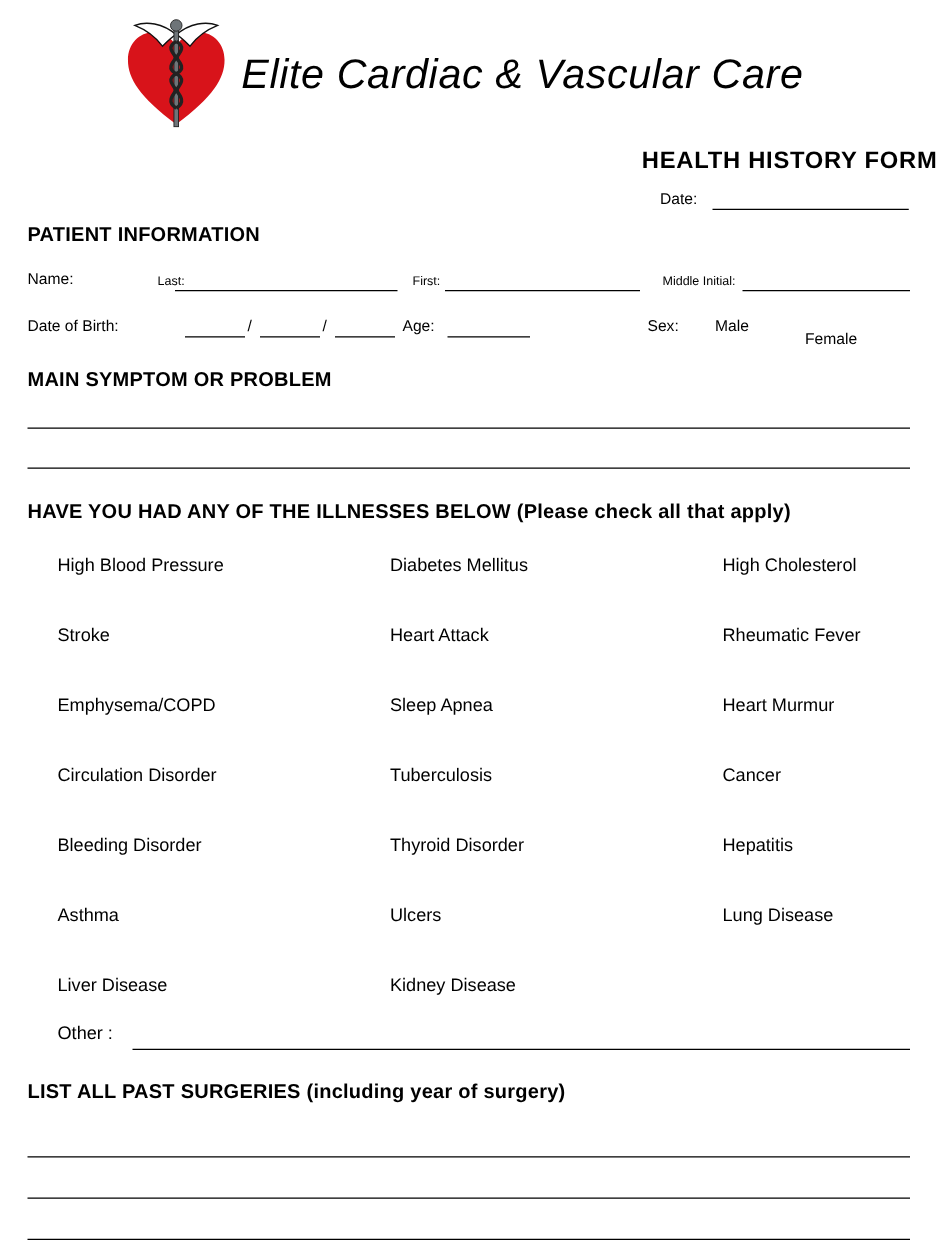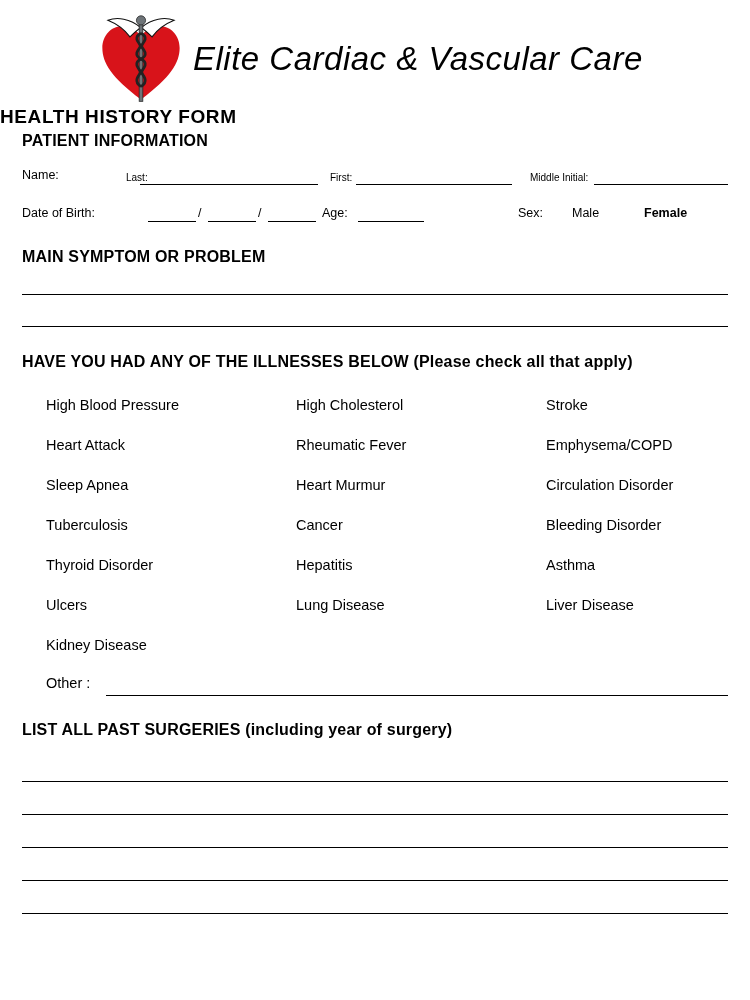--- a/index.html
+++ b/index.html
@@ -42,25 +42,25 @@
     font-family: Liberation Sans, sans-serif;
     font-style: italic;
     font-size: 33px;
     letter-spacing: 0.5px;
     margin-left: 6px;
     white-space: nowrap;
   }
 
   
   .form-title {
-    text-align: left;
+    text-align: right;
     font-size: 19px;
     font-weight: bold;
     letter-spacing: 0.6px;
-    margin-top: 10px;
+    margin-top: 22px;
   }
   .section-title {
     font-size: 16px;
     font-weight: bold;
     margin-left: 22px;
     letter-spacing: 0.2px;
   }
 
   
   .date-row {
@@ -107,20 +107,21 @@
     margin: 0 22px;
     border-bottom: 1px solid #000;
   }
 
   
   .illness-grid {
     margin: 14px 22px 0 22px;
     display: grid;
     grid-template-columns: 250px 250px 1fr;
     row-gap: 0;
+    gap: 16px;
   }
   .illness-item {
     font-size: 14.5px;
     height: 40px;
     line-height: 40px;
     padding-left: 24px;
     white-space: nowrap;
   }
   .other-row {
     position: relative;
@@ -169,20 +170,24 @@
 
         <path d="M50 22 C34 30 66 42 50 50 C34 58 66 70 50 80" fill="none" stroke="#222" stroke-width="3"></path>
         <path d="M50 22 C66 30 34 42 50 50 C66 58 34 70 50 80" fill="none" stroke="#222" stroke-width="3"></path>
       </svg>
     </div>
     <div class="logo-text">Elite Cardiac &amp; Vascular Care</div>
   </div>
 
   <div class="form-title">HEALTH HISTORY FORM</div>
 
+  <div class="date-row">
+    <span class="date-label">Date:</span>
+    <span class="date-rule"></span>
+  </div>
 
   <div class="section-title" style="margin-top:4px;">PATIENT INFORMATION</div>
 
   <div class="pat-row" style="margin-top:16px;">
     <span class="lbl" style="left:22px; top:2px;">Name:</span>
     <span class="lbl-sm" style="left:126px; top:6px;">Last:</span>
     <span class="rule" style="left:140px; top:18px; width:178px;"></span>
     <span class="lbl-sm" style="left:330px; top:6px;">First:</span>
     <span class="rule" style="left:356px; top:18px; width:156px;"></span>
     <span class="lbl-sm" style="left:530px; top:6px;">Middle Initial:</span>
@@ -195,34 +200,35 @@
     <span class="lbl" style="left:198px; top:2px;">/</span>
     <span class="rule" style="left:208px; top:17px; width:48px;"></span>
     <span class="lbl" style="left:258px; top:2px;">/</span>
     <span class="rule" style="left:268px; top:17px; width:48px;"></span>
 
     <span class="lbl" style="left:322px; top:2px;text-align:center;">Age:</span>
     <span class="rule" style="left:358px; top:17px; width:66px;"></span>
 
     <span class="lbl" style="left:518px; top:2px;">Sex:</span>
     <span class="lbl" style="left:572px; top:2px;">Male</span>
-    <span class="lbl" style="left:644px; top:2px;font-weight:bold;">Female</span>
+    <span class="lbl" style="left:644px; top:12px;">Female</span>
   </div>
 
   <div class="section-title" style="margin-top:14px;">MAIN SYMPTOM OR PROBLEM</div>
 
   <div style="height:28px;"></div>
   <div class="wide-rule"></div>
   <div style="height:31px;"></div>
   <div class="wide-rule"></div>
 
   <div class="section-title" style="margin-top:26px;">HAVE YOU HAD ANY OF THE ILLNESSES BELOW (Please check all that apply)</div>
 
   <div class="illness-grid">
     <div class="illness-item">High Blood Pressure</div>
+    <div class="illness-item">Diabetes Mellitus</div>
     <div class="illness-item">High Cholesterol</div>
 
     <div class="illness-item">Stroke</div>
     <div class="illness-item">Heart Attack</div>
     <div class="illness-item">Rheumatic Fever</div>
 
     <div class="illness-item">Emphysema/COPD</div>
     <div class="illness-item">Sleep Apnea</div>
     <div class="illness-item">Heart Murmur</div>
 

